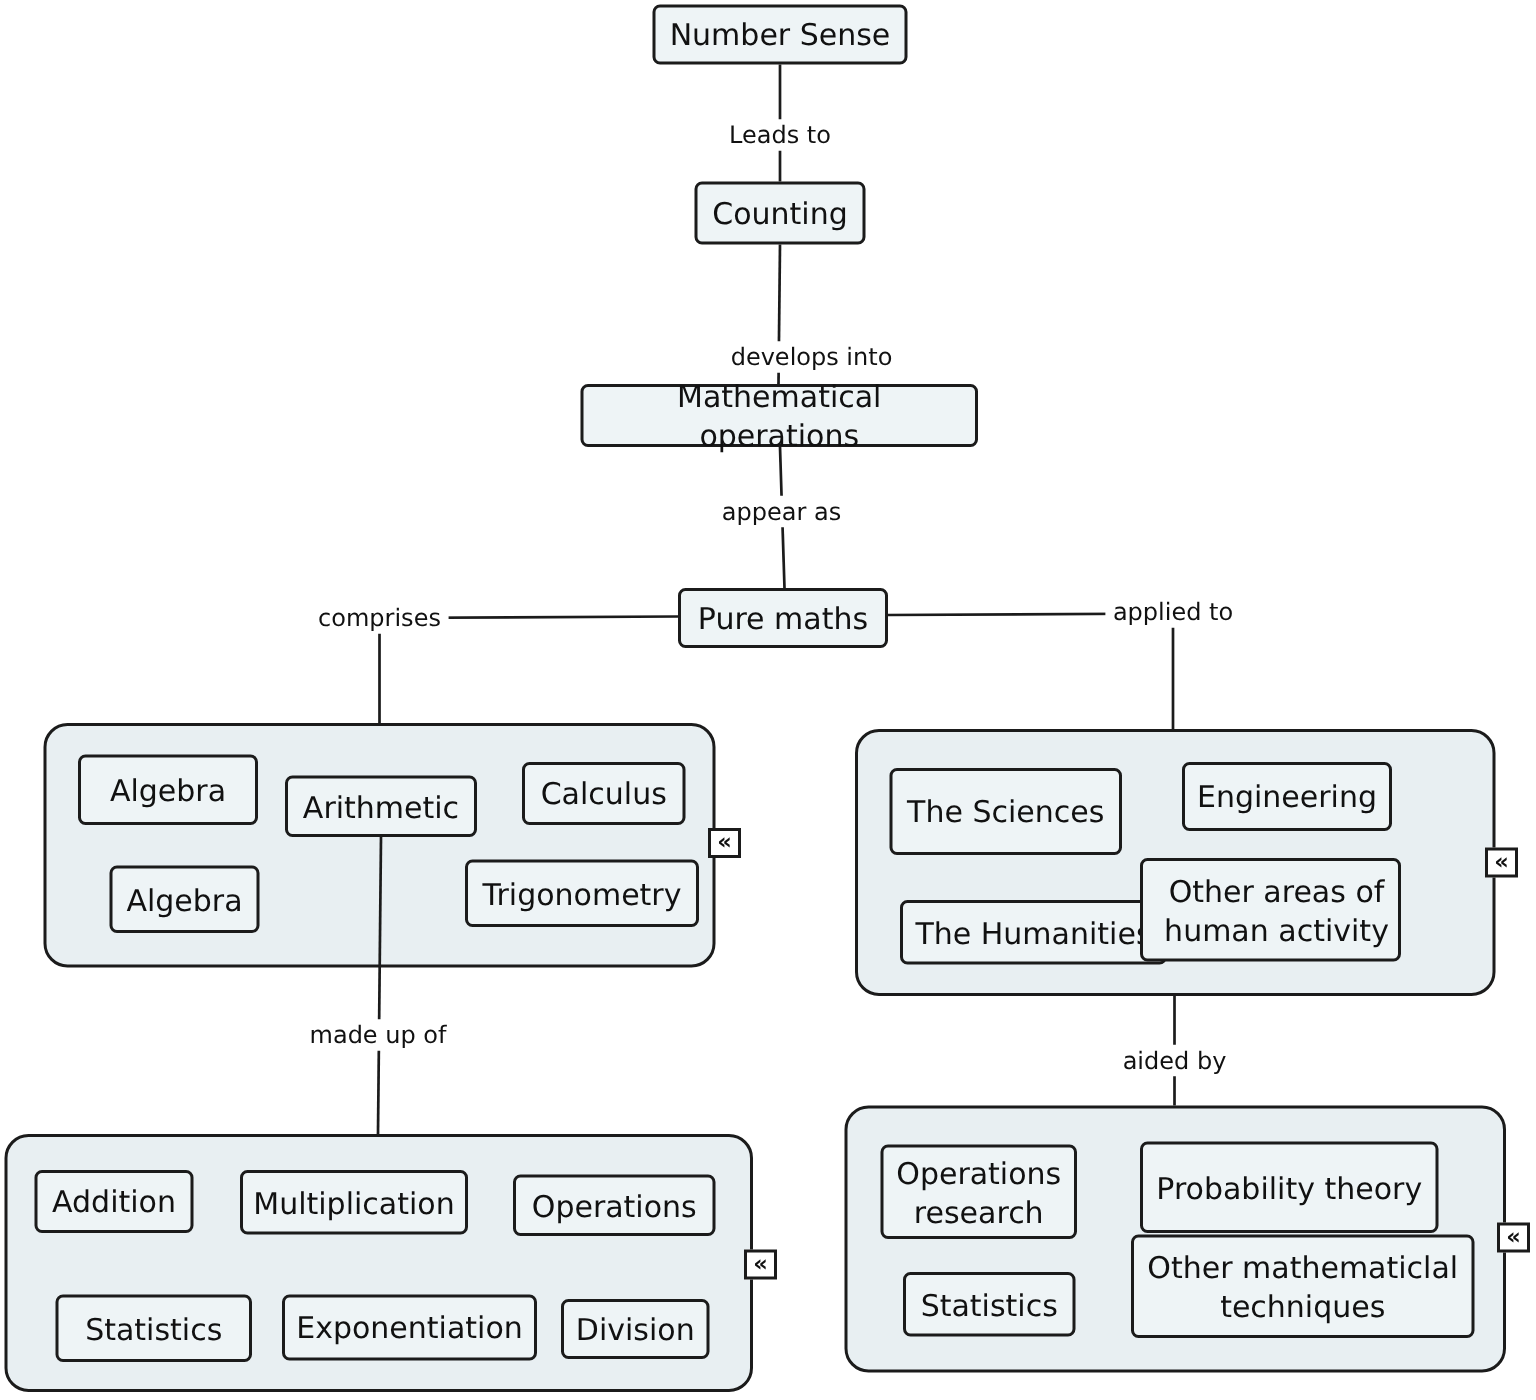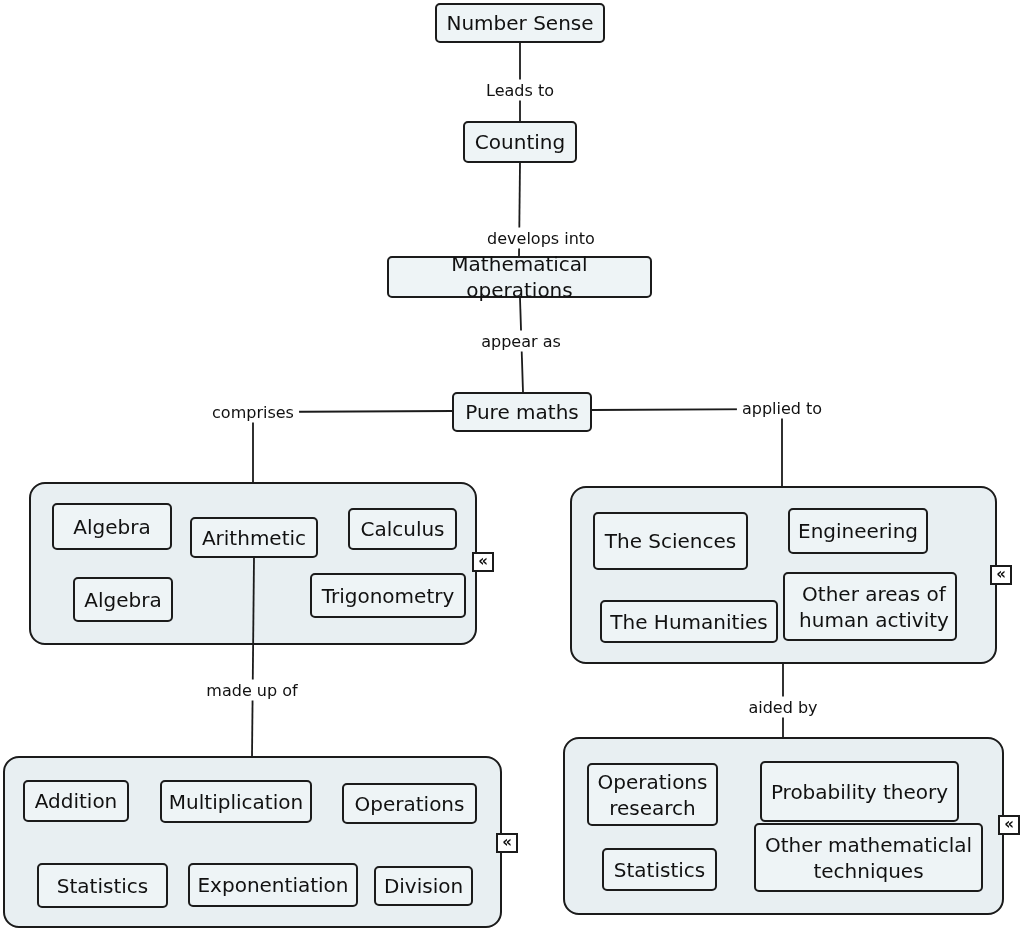--- a/index.html
+++ b/index.html
@@ -105,21 +105,21 @@
 
   <div class="node" style="left:52px; top:503px; width:120px; height:47px;">Algebra</div>
   <div class="node" style="left:190px; top:517px; width:128px; height:41px;">Arithmetic</div>
   <div class="node" style="left:348px; top:508px; width:109px; height:42px;">Calculus</div>
   <div class="node" style="left:73px; top:577px; width:100px; height:45px;">Algebra</div>
   <div class="node" style="left:292px; top:573px; width:156px; height:45px;margin-left:18px;">Trigonometry</div>
 
   <div class="node" style="left:788px; top:508px; width:140px; height:46px;">Engineering</div>
   <div class="node" style="left:593px; top:512px; width:155px; height:58px;">The Sciences</div>
   <div class="node" style="left:600px; top:600px; width:178px; height:43px;">The Humanities</div>
-  <div class="node" style="left:783px; top:572px; width:174px; height:69px;padding-left:14px;">Other areas of human activity</div>
+  <div class="node" style="left:760px; top:572px; width:174px; height:69px;padding-left:14px;">Other areas of human activity</div>
 
   <div class="node" style="left:23px; top:780px; width:106px; height:42px;">Addition</div>
   <div class="node" style="left:160px; top:780px; width:152px; height:43px;">Multiplication</div>
   <div class="node" style="left:342px; top:783px; width:135px; height:41px;">Operations</div>
   <div class="node" style="left:37px; top:863px; width:131px; height:45px;">Statistics</div>
   <div class="node" style="left:188px; top:863px; width:170px; height:44px;">Exponentiation</div>
   <div class="node" style="left:374px; top:866px; width:99px; height:40px;">Division</div>
 
   <div class="node" style="left:587px; top:763px; width:131px; height:63px;">Operations research</div>
   <div class="node" style="left:760px; top:761px; width:199px; height:61px;">Probability theory</div>

